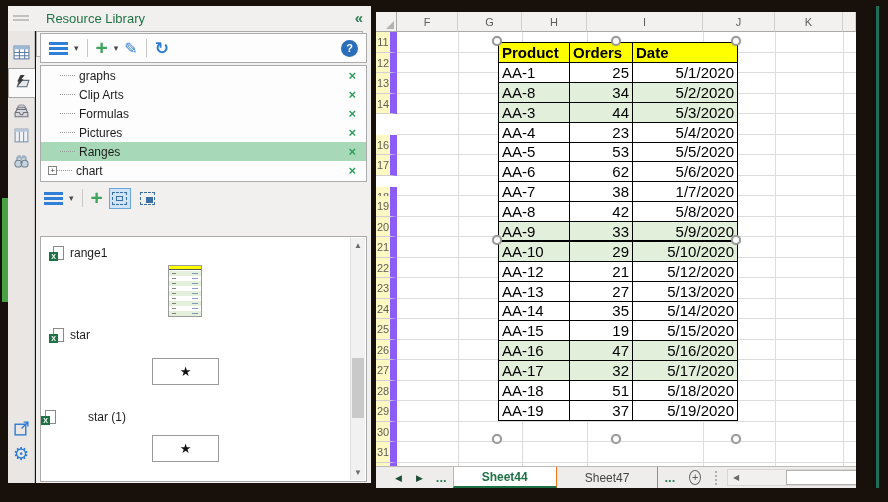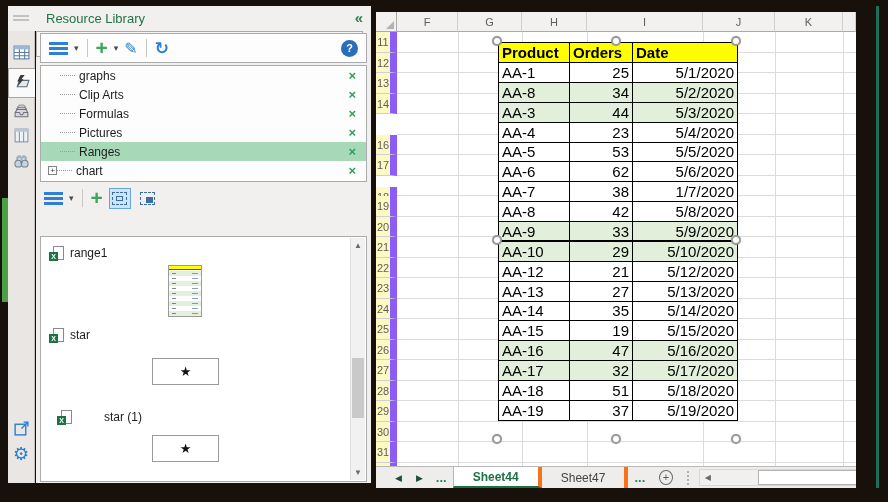--- a/index.html
+++ b/index.html
@@ -90,21 +90,21 @@
   .range-obj tr.hdr td { background:#ffff00; font-weight:600; height:20px; }
   .range-obj td.num, .range-obj td.date { text-align:right; }
   .range-obj tr.green td { background:#e2efda; }
   .range-obj tr.thick td { border-top:2px solid #000; }
   .handle { position:absolute; width:10px; height:10px; border-radius:50%; background:#fff; border:2px solid #9b9b9b; box-shadow:0 0 1px rgba(0,0,0,.3); }
 
   
   .tabbar { position:absolute; left:0; top:454px; width:500px; height:22px; background:#eeedec; border-top:1px solid #bbb9b7; display:flex; align-items:stretch; z-index:5; }
   .nav-arrow { font-size:9px; color:#1e4d33; align-self:center; padding:0 7px; }
   .tab-ellipsis { font-size:13px; font-weight:bold; color:#2e8157; align-self:center; padding:0 6px; }
-  .sheet-tab { display:flex; align-items:center; padding:0 19px; font-size:12px; color:#444; border-right:4px solid #f97316; }
+  .sheet-tab { display:flex; align-items:center; padding:0 28px; font-size:12px; color:#444; border-right:1px solid #f97316; }
   .sheet-tab.active { background:#fff; color:#1e7145; font-weight:bold; border-left:1px solid #b9b7b5; border-bottom:2px solid #1e7145; }
   .add-sheet { align-self:center; width:15px; height:15px; border:1px solid #6a6a6a; border-radius:50%; color:#5a5a5a; font-size:11px; line-height:13px; text-align:center; margin:0 8px; }
   .dotdiv { align-self:center; height:14px; border-left:2px dotted #b0b0b0; margin:0 6px; }
   .hscroll { position:relative; align-self:center; margin-left:4px; width:198px; height:17px; background:#f1f0ef; border:1px solid #d9d7d5; }
   .hs-arrow { position:absolute; top:0px; width:16px; height:15px; color:#6a6a6a; font-size:8px; text-align:center; line-height:15px; }
   .hs-thumb { position:absolute; left:58px; top:0px; width:101px; height:15px; background:#fff; border:1px solid #b5b3b1; }
 </style>
 </head>
 <body>
 
@@ -240,21 +240,21 @@
 
       <div class="lib-row" style="left:8px; top:91px;">
         <span class="xlsicon">
             <span class="page"></span>
             <span class="sq">X</span>
           </span>
         <span>star</span>
       </div>
       <div class="star-box" style="top:121px;"><span class="star">★</span></div>
 
-      <div class="lib-row" style="left:16px; top:173px;gap:32px;">
+      <div class="lib-row" style="left:0; top:173px;gap:32px;">
         <span class="xlsicon">
             <span class="page"></span>
             <span class="sq">X</span>
           </span>
         <span>star (1)</span>
       </div>
       <div class="star-box" style="top:198px;"><span class="star">★</span></div>
 
       <div class="list-scroll">
         <div class="ls-arrow" style="top:0">▲</div>

